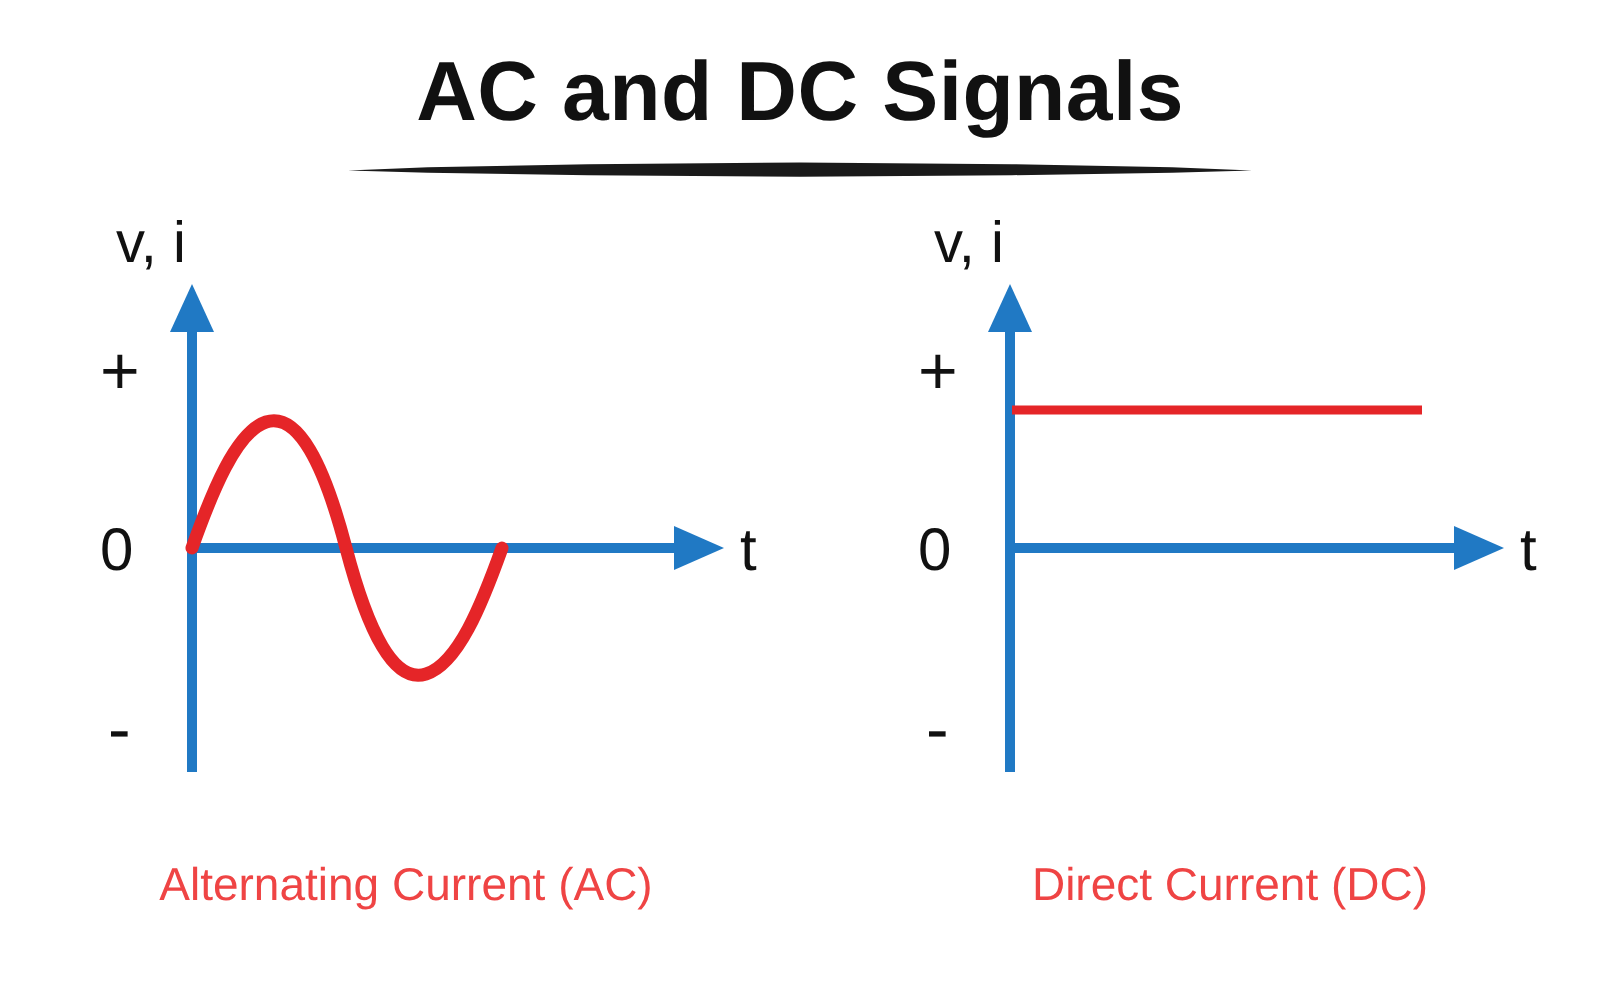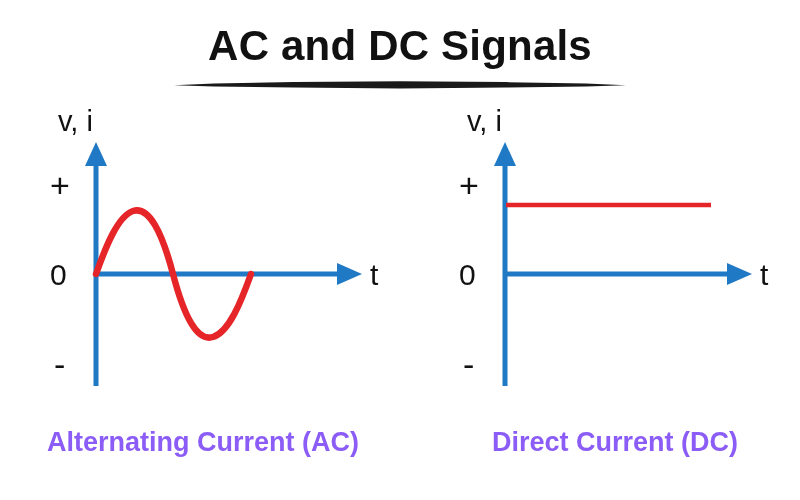--- a/index.html
+++ b/index.html
@@ -81,23 +81,23 @@
     font-weight: normal;
   }
 
   
   .caption {
     position: absolute;
     top: 425px;
     width: 390px;
     text-align: center;
     font-family: "Liberation Sans", sans-serif;
-    font-size: 27px;
-    font-weight: bold;
-    color: #8b5cf6;
+    font-size: 23px;
+    font-weight: normal;
+    color: #ef4444;
     line-height: 34px;
     white-space: nowrap;
   }
   .caption-ac { left: 8px; }
   .caption-dc { left: 420px; }
 </style>
 </head>
 <body>
 
 <div id="stage">

